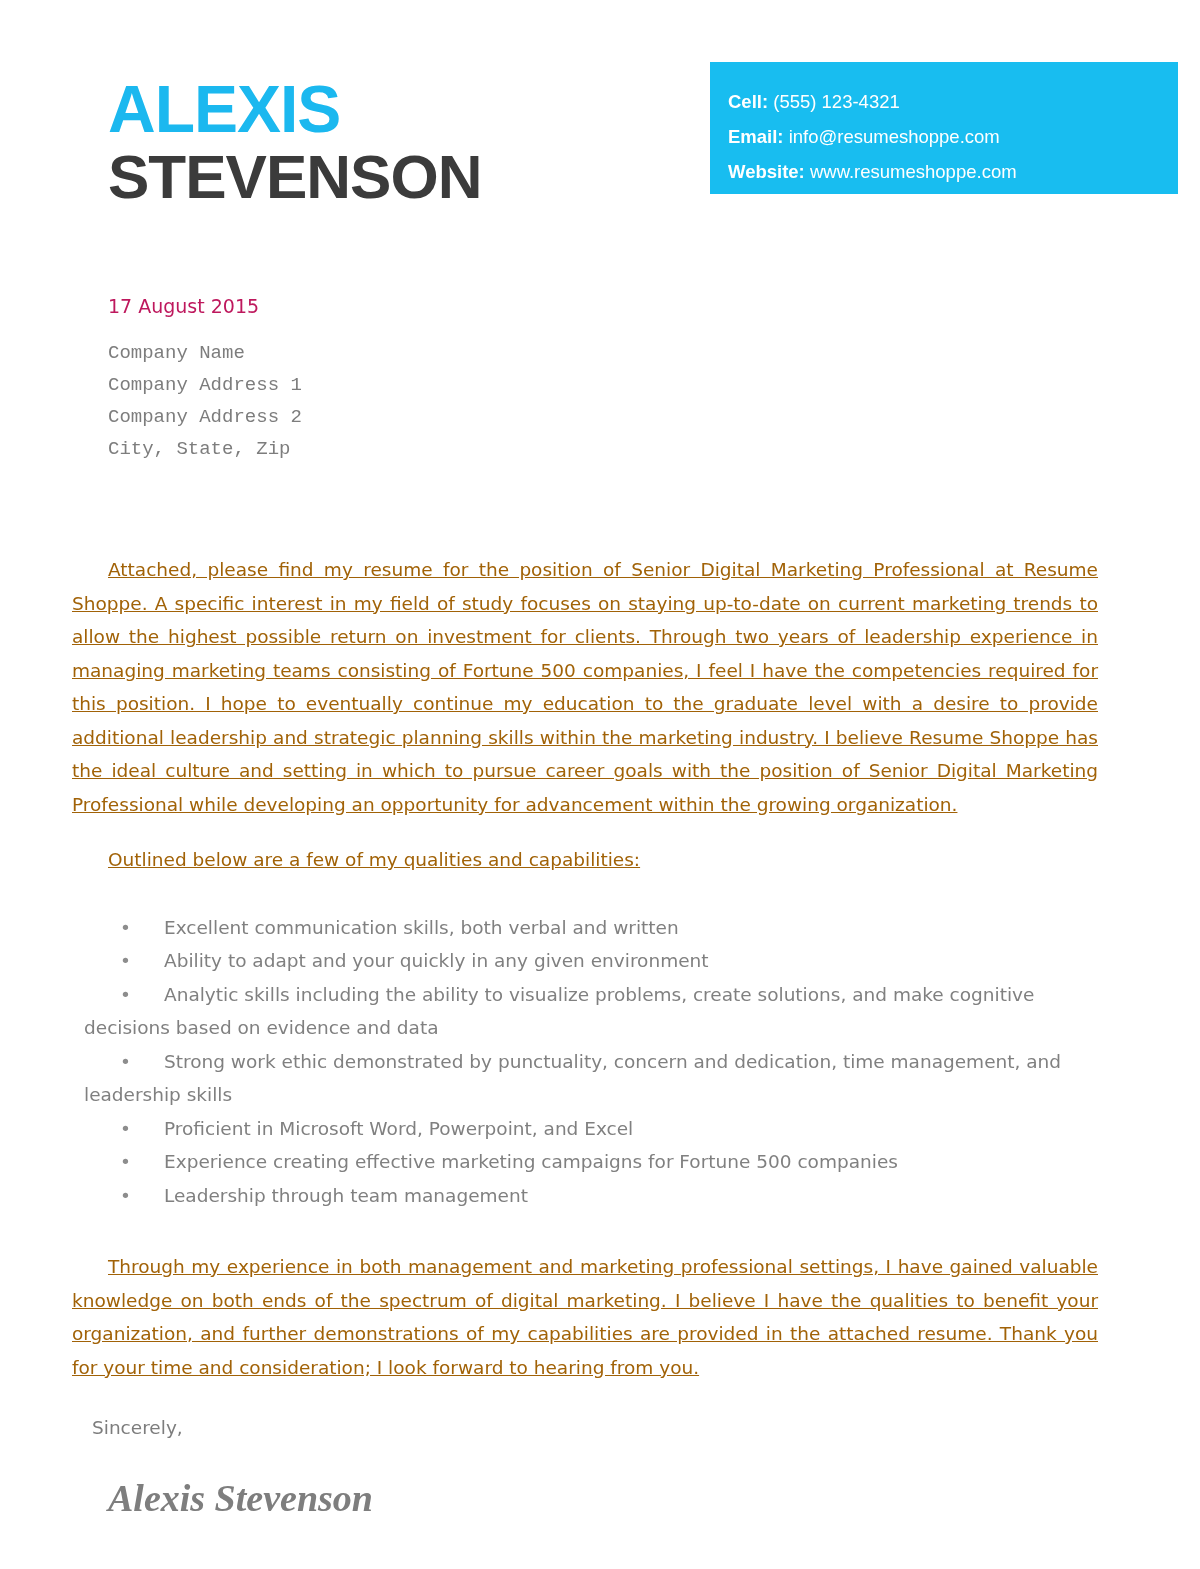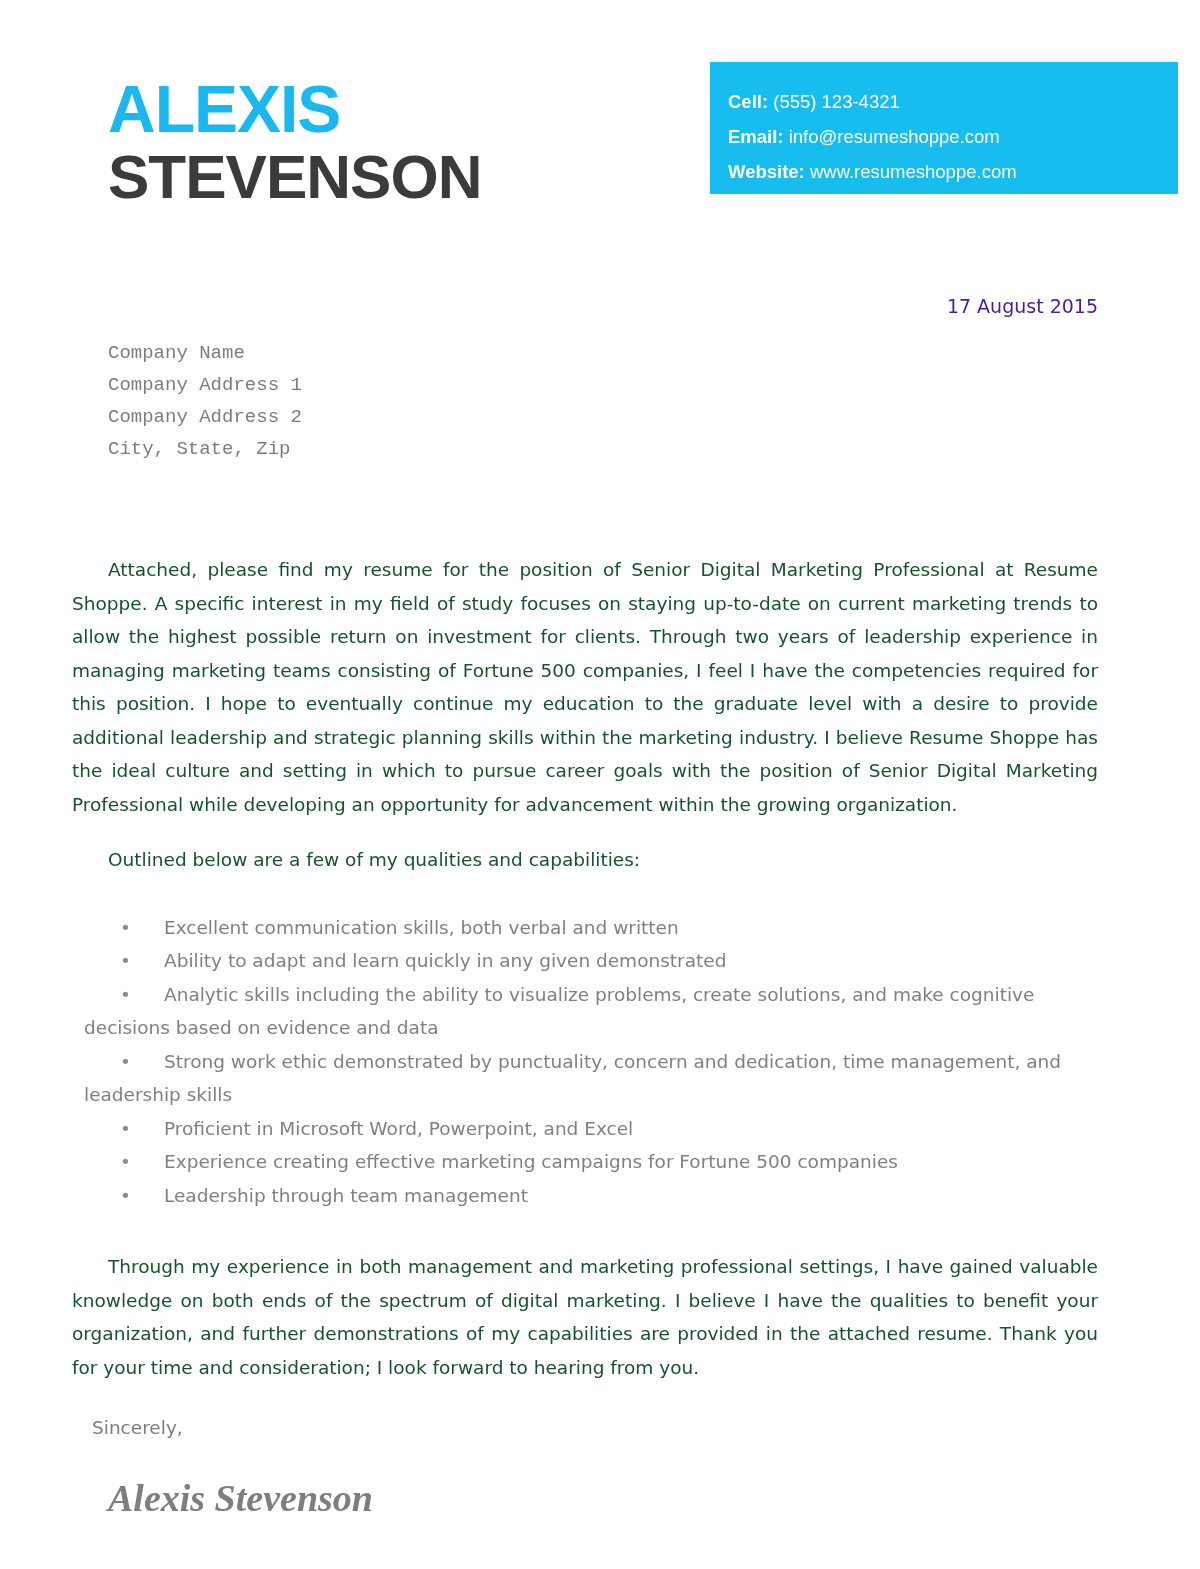--- a/index.html
+++ b/index.html
@@ -86,45 +86,45 @@
     top: 290px;
     width: 1026px;
     color: #808080;
     font-family: "DejaVu Sans", sans-serif;
   }
 
   .meta-date {
     font-size: 19px;
     line-height: 32px;
     margin-left: 36px;
-    color: #4c1d95;
-    text-align: right;
+    color: #be185d;
   }
   .recipient {
     margin-top: 15px;
     margin-left: 36px;
     font-family: Liberation Mono, monospace;
   }
   .recipient-line {
     font-size: 19px;
     line-height: 32px;
     color: #7D7D7D;
   }
 
   .body-block {
     margin-top: 88px;
   }
   .para {
     font-size: 18.5px;
     line-height: 33.5px;
     text-align: justify;
     text-indent: 36px;
-    color: #14532d;
+    color: #a16207;
     margin: 0;
     hyphens: none;
+    text-decoration: underline;
   }
   .para-gap {
     height: 22px;
   }
 
   .bullets {
     margin: 12px;
     padding: 0;
     list-style: none;
   }
@@ -213,21 +213,21 @@
       <p class="para">Attached, please find my resume for the position of Senior Digital Marketing Professional at Resume Shoppe. A specific interest in my field of study focuses on staying up-to-date on current marketing trends to allow the highest possible return on investment for clients. Through two years of leadership experience in managing marketing teams consisting of Fortune 500 companies, I feel I have the competencies required for this position. I hope to eventually continue my education to the graduate level with a desire to provide additional leadership and strategic planning skills within the marketing industry. I believe Resume Shoppe has the ideal culture and setting in which to pursue career goals with the position of Senior Digital Marketing Professional while developing an opportunity for advancement within the growing organization.</p>
 
       <div class="para-gap"></div>
 
       <p class="para">Outlined below are a few of my qualities and capabilities:</p>
 
       <div class="para-gap"></div>
 
       <ul class="bullets">
         <li class="bullet"><span class="bullet-marker">•</span><span>Excellent communication skills, both verbal and written</span></li>
-        <li class="bullet"><span class="bullet-marker">•</span><span>Ability to adapt and learn quickly in any given demonstrated</span></li>
+        <li class="bullet"><span class="bullet-marker">•</span><span>Ability to adapt and your quickly in any given environment</span></li>
         <li class="bullet"><span class="bullet-marker">•</span><span>Analytic skills including the ability to visualize problems, create solutions, and make cognitive decisions based on evidence and data</span></li>
         <li class="bullet"><span class="bullet-marker">•</span><span>Strong work ethic demonstrated by punctuality, concern and dedication, time management, and leadership skills</span></li>
         <li class="bullet"><span class="bullet-marker">•</span><span>Proficient in Microsoft Word, Powerpoint, and Excel</span></li>
         <li class="bullet"><span class="bullet-marker">•</span><span>Experience creating effective marketing campaigns for Fortune 500 companies</span></li>
         <li class="bullet"><span class="bullet-marker">•</span><span>Leadership through team management</span></li>
       </ul>
 
       <div class="closing-gap"></div>
 
       <p class="para">Through my experience in both management and marketing professional settings, I have gained valuable knowledge on both ends of the spectrum of digital marketing. I believe I have the qualities to benefit your organization, and further demonstrations of my capabilities are provided in the attached resume. Thank you for your time and consideration; I look forward to hearing from you.</p>

